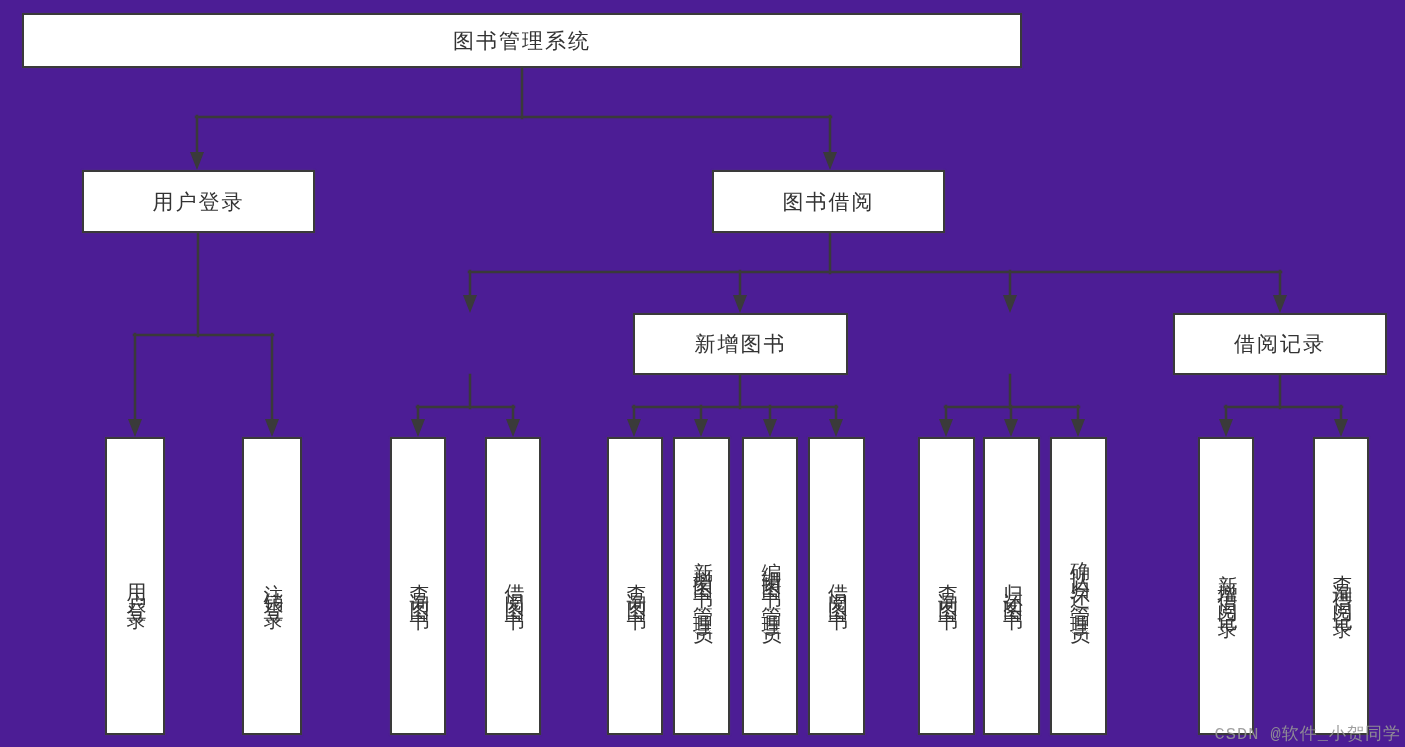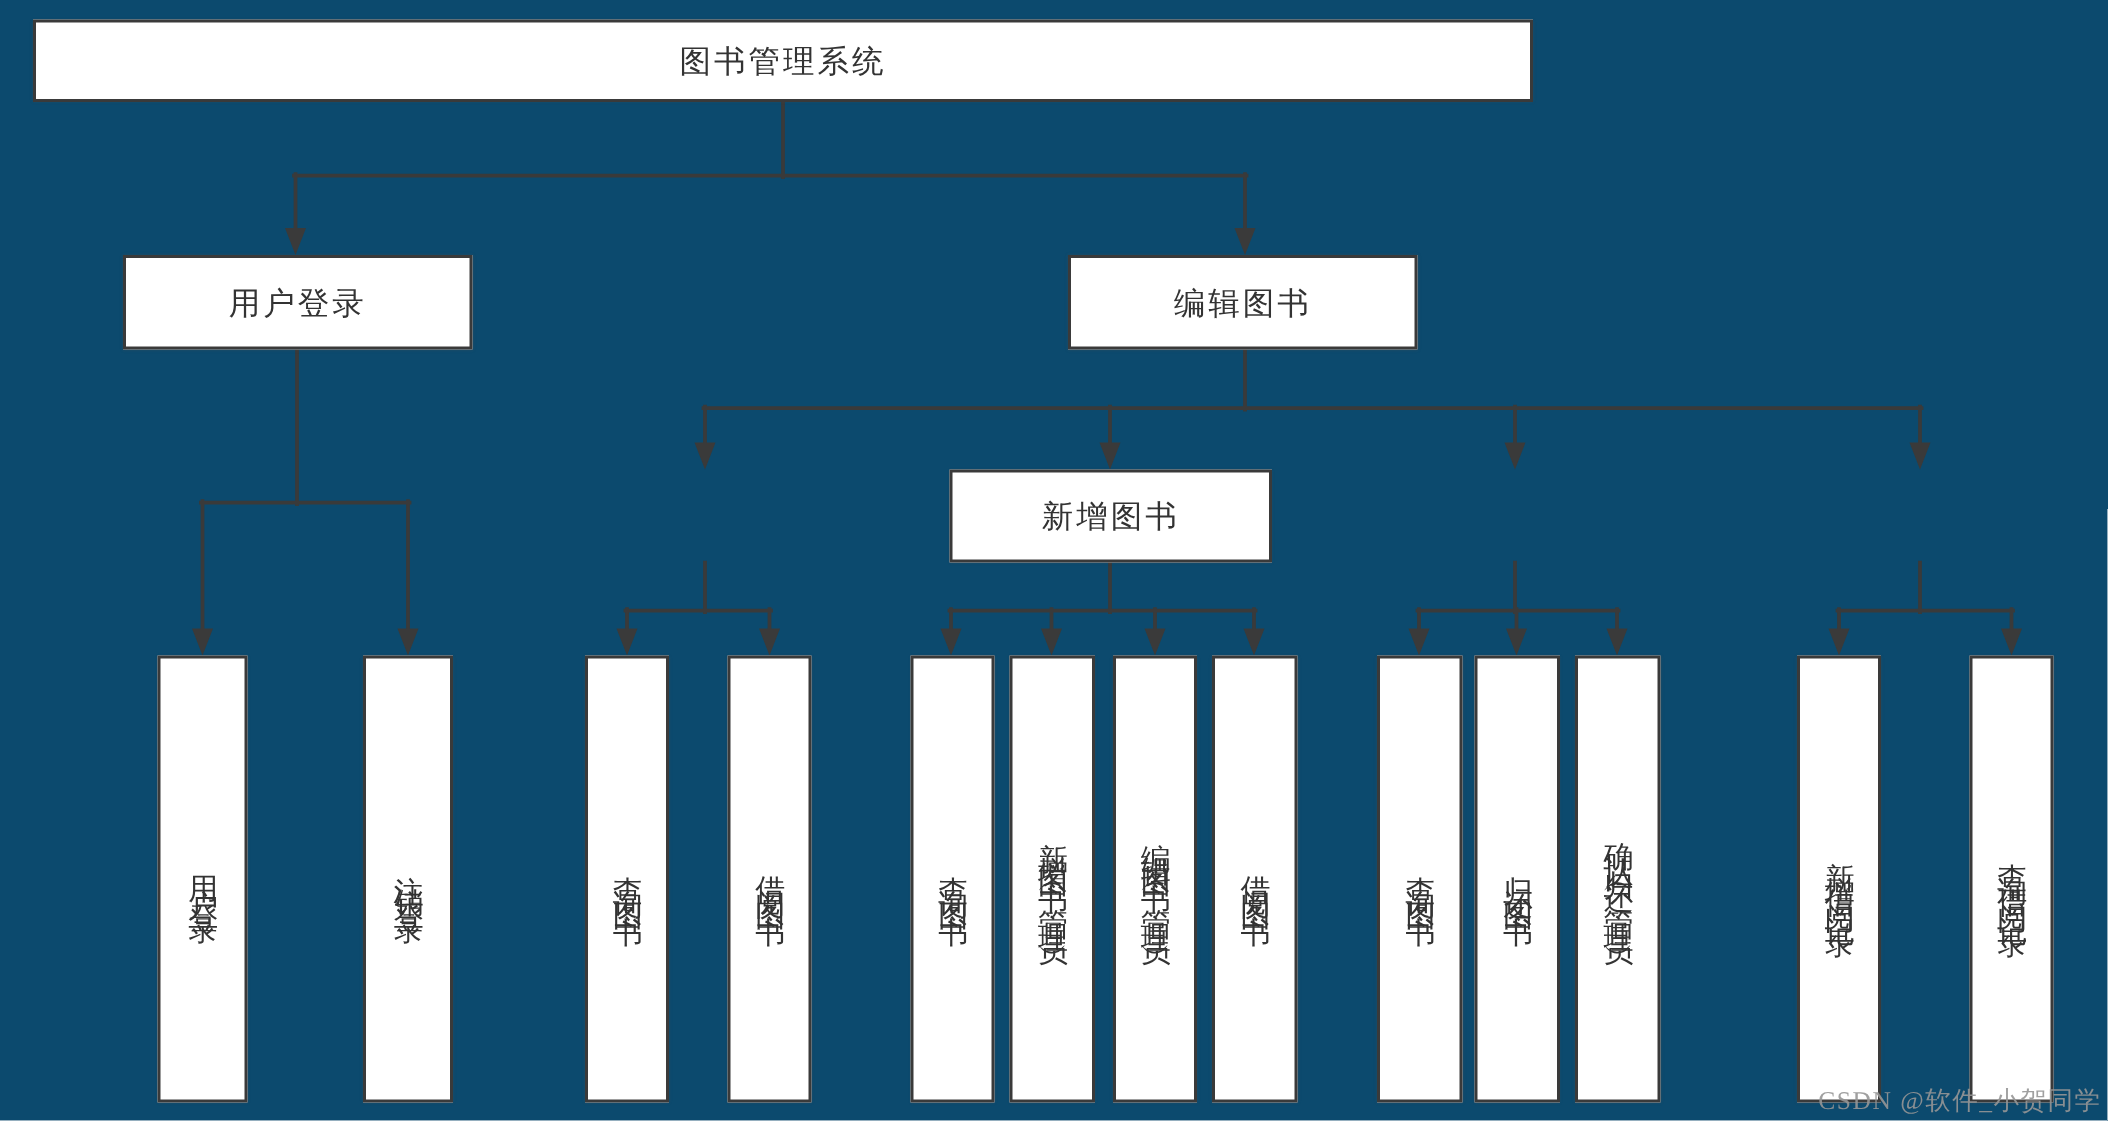--- a/index.html
+++ b/index.html
@@ -1,18 +1,18 @@
 <!DOCTYPE html>
 <html><head>
 <meta charset="utf-8">
 <style>
   html,body{margin:0;padding:0;background:#fff;}
   #canvas{
-    position:relative;width:1405px;height:747px;background:#0c4a6e;overflow:hidden;
-    font-family:Liberation Serif, serif;color:#333333;
+    position:relative;width:1405px;height:747px;background:#4c1d95;overflow:hidden;
+    font-family:Liberation Mono, monospace;color:#333333;
   }
   svg.connectors{position:absolute;left:0;top:0;pointer-events:none;}
   .node{
     position:absolute;background:#ffffff;border:2.5px solid #3a3a3a;box-sizing:border-box;
     display:flex;align-items:center;justify-content:center;text-align:center;
     box-shadow:0 0 2px rgba(80,80,80,0.35);
   }
   .h{font-size:21px;letter-spacing:2px;white-space:nowrap;}
   .v{
     writing-mode:vertical-rl;text-orientation:mixed;
@@ -45,23 +45,24 @@
          M627 419 L641 419 L634 437 Z M694 419 L708 419 L701 437 Z
          M763 419 L777 419 L770 437 Z M829 419 L843 419 L836 437 Z
          M939 419 L953 419 L946 437 Z M1004 419 L1018 419 L1011 437 Z
          M1071 419 L1085 419 L1078 437 Z M1219 419 L1233 419 L1226 437 Z
          M1334 419 L1348 419 L1341 437 Z" fill="#3a3a3a" stroke="none"></path>
   </svg>
 
   <div class="node h" style="left:22px;top:13px;width:1000px;height:55px">图书管理系统</div>
 
   <div class="node h" style="left:82px;top:170px;width:233px;height:63px">用户登录</div>
-  <div class="node h" style="left:712px;top:170px;width:233px;height:63px">编辑图书</div>
+  <div class="node h" style="left:712px;top:170px;width:233px;height:63px">图书借阅</div>
 
   <div class="node h" style="left:633px;top:313px;width:215px;height:62px">新增图书</div>
+  <div class="node h" style="left:1173px;top:313px;width:214px;height:62px">借阅记录</div>
 
   <div class="node v" style="left:105px;top:437px;width:60px;height:298px">用户登录</div>
   <div class="node v" style="left:242px;top:437px;width:60px;height:298px">注销登录</div>
 
   <div class="node v" style="left:390px;top:437px;width:56px;height:298px">查询图书</div>
   <div class="node v" style="left:485px;top:437px;width:56px;height:298px">借阅图书</div>
 
   <div class="node v" style="left:607px;top:437px;width:56px;height:298px">查询图书</div>
   <div class="node v" style="left:673px;top:437px;width:57px;height:298px">新增图书（管理员）</div>
   <div class="node v" style="left:742px;top:437px;width:56px;height:298px">编辑图书（管理员）</div>

